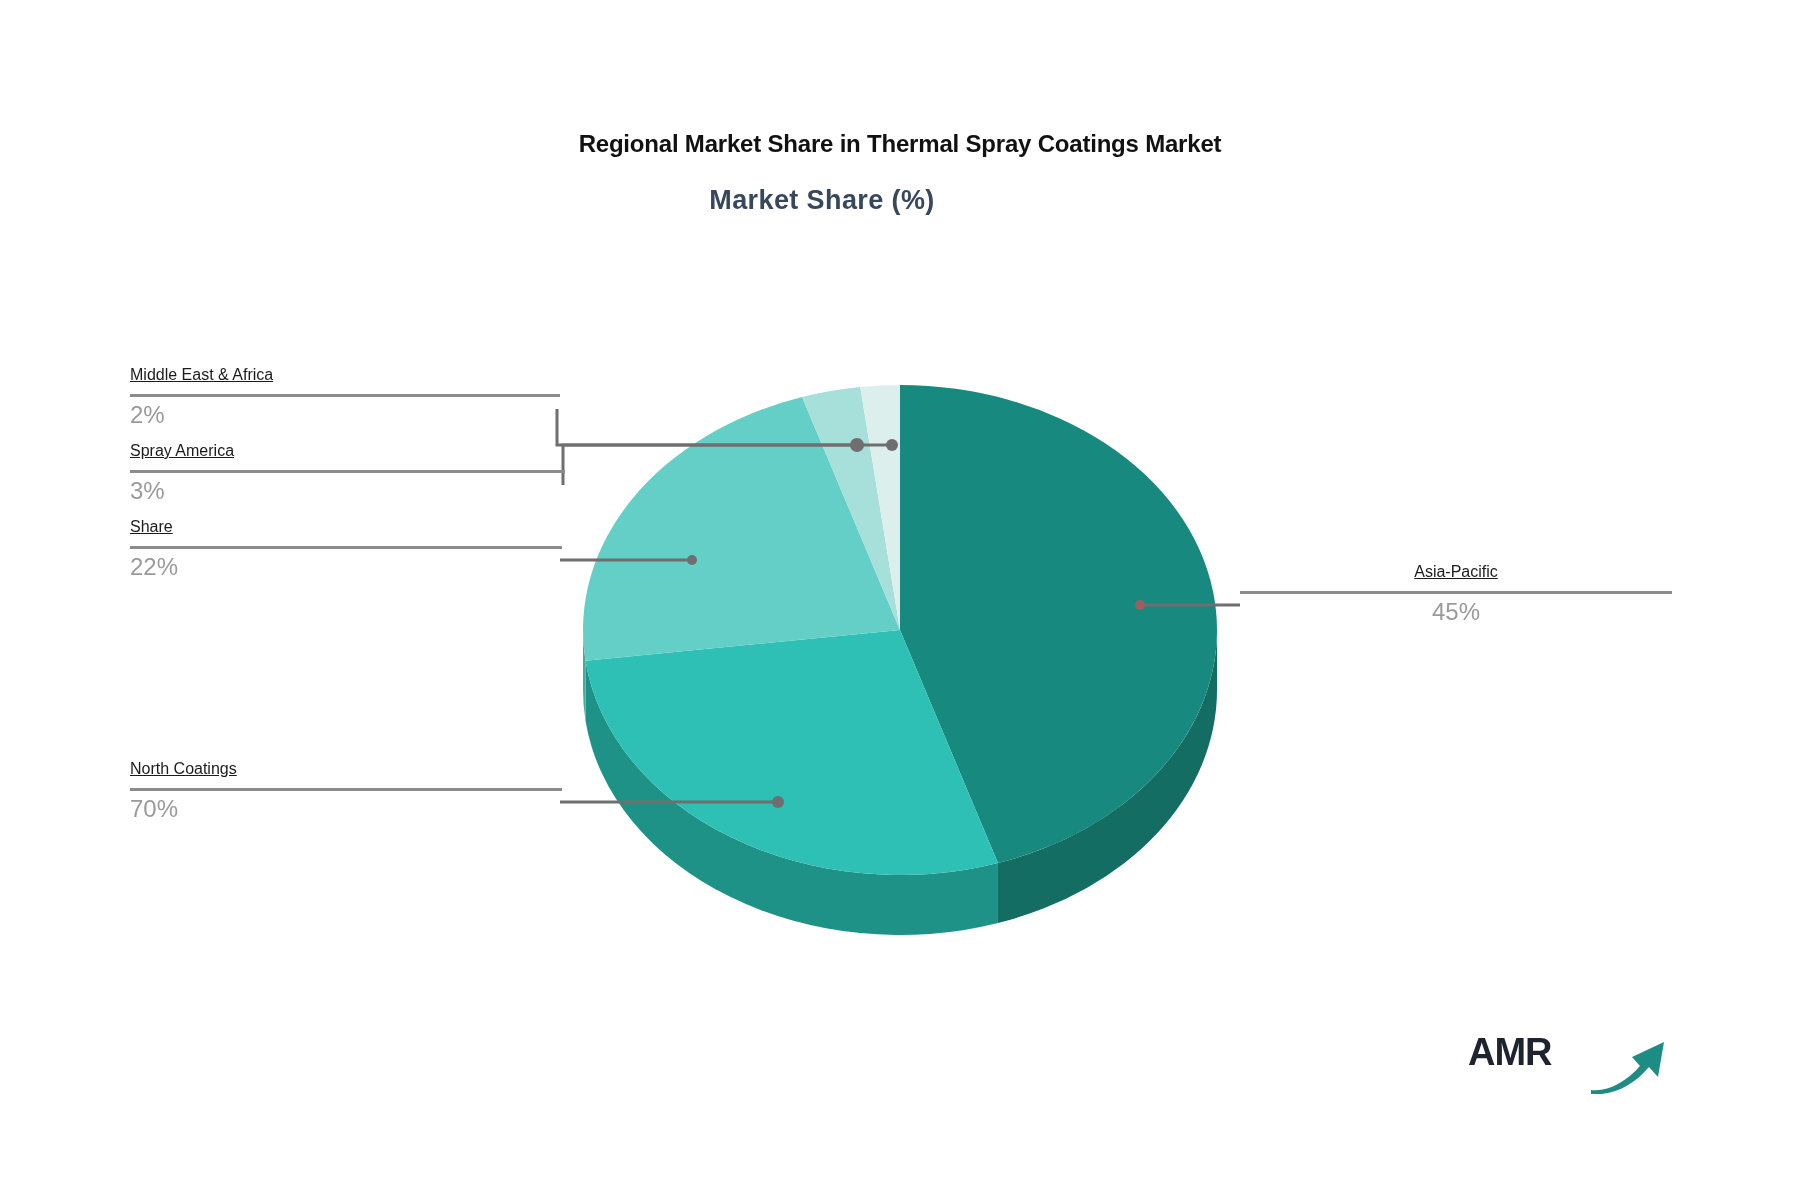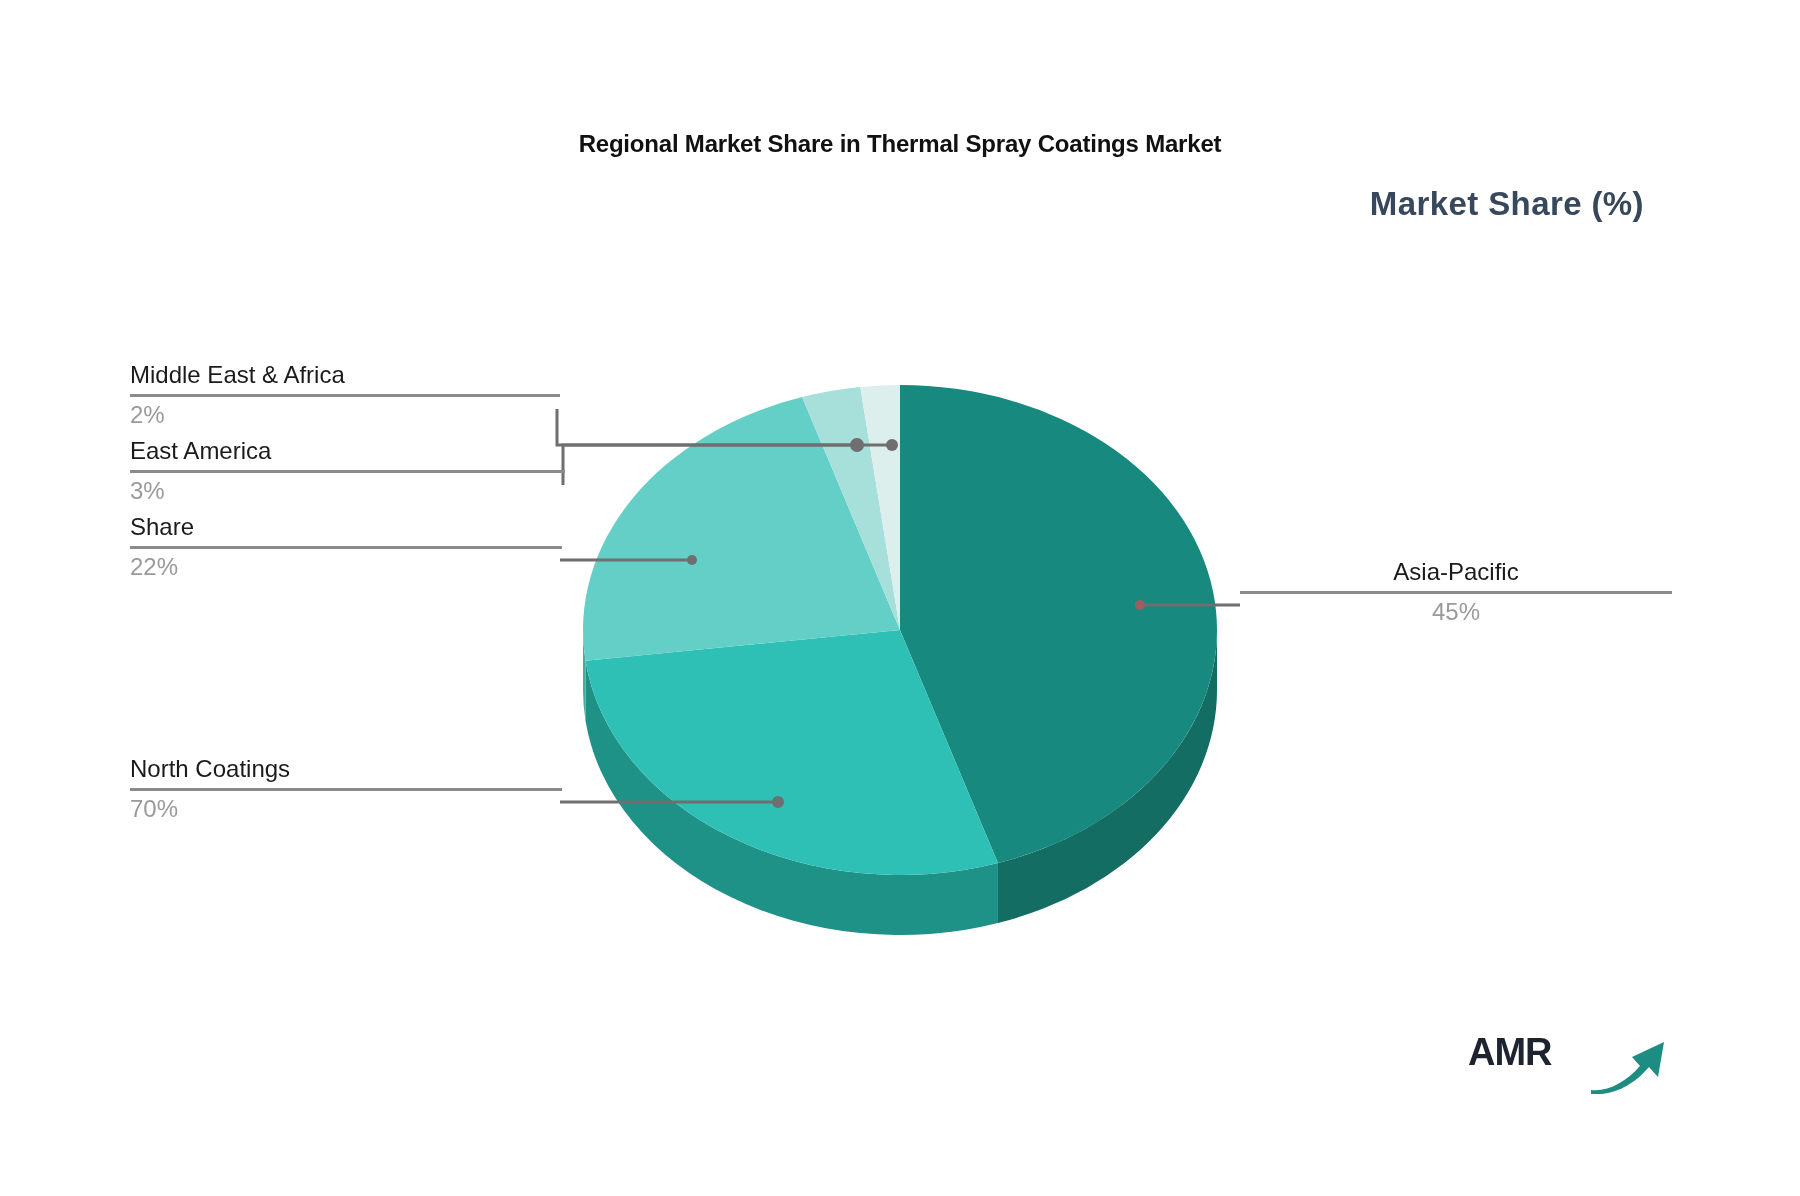--- a/index.html
+++ b/index.html
@@ -34,22 +34,22 @@
     font-weight: bold;
     color: #111111;
     letter-spacing: -0.2px;
     white-space: nowrap;
   }
   #chart-subtitle {
     position: absolute;
     left: 0;
     top: 185px;
     width: 1644px;
-    text-align: right;
-    font-size: 33px;
+    text-align: center;
+    font-size: 27px;
     font-weight: bold;
     color: #38485c;
     letter-spacing: 0.4px;
     white-space: nowrap;
   }
 
   
   #pie-wrap {
     position: absolute;
     left: 570px;
@@ -58,24 +58,25 @@
     height: 570px;
   }
   #pie-svg { display: block; }
 
   
   .callout {
     position: absolute;
     white-space: nowrap;
   }
   .callout .cl-name {
-    font-size: 24px;
+    font-size: 16px;
     color: #1b1b1b;
     line-height: 30px;
     display: block;
+    text-decoration: underline;
   }
   .callout .cl-rule {
     display: block;
     height: 3px;
     background: #8b8b8b;
     margin: 4px 0 3px 0;
   }
   .callout .cl-value {
     font-size: 24px;
     color: #9a9a9a;
@@ -167,21 +168,21 @@
     <circle cx="1140" cy="605" r="5" fill="#9c5f5f"></circle>
   </svg>
 
   <div class="callout" id="callout-mea" style="left:130px; top:360px; width:430px;">
     <span class="cl-name">Middle East &amp; Africa</span>
     <span class="cl-rule"></span>
     <span class="cl-value">2%</span>
   </div>
 
   <div class="callout" id="callout-latam" style="left:130px; top:436px; width:435px;">
-    <span class="cl-name">East America</span>
+    <span class="cl-name">Spray America</span>
     <span class="cl-rule"></span>
     <span class="cl-value">3%</span>
   </div>
 
   <div class="callout" id="callout-europe" style="left:130px; top:512px; width:432px;">
     <span class="cl-name">Share</span>
     <span class="cl-rule"></span>
     <span class="cl-value">22%</span>
   </div>
 

